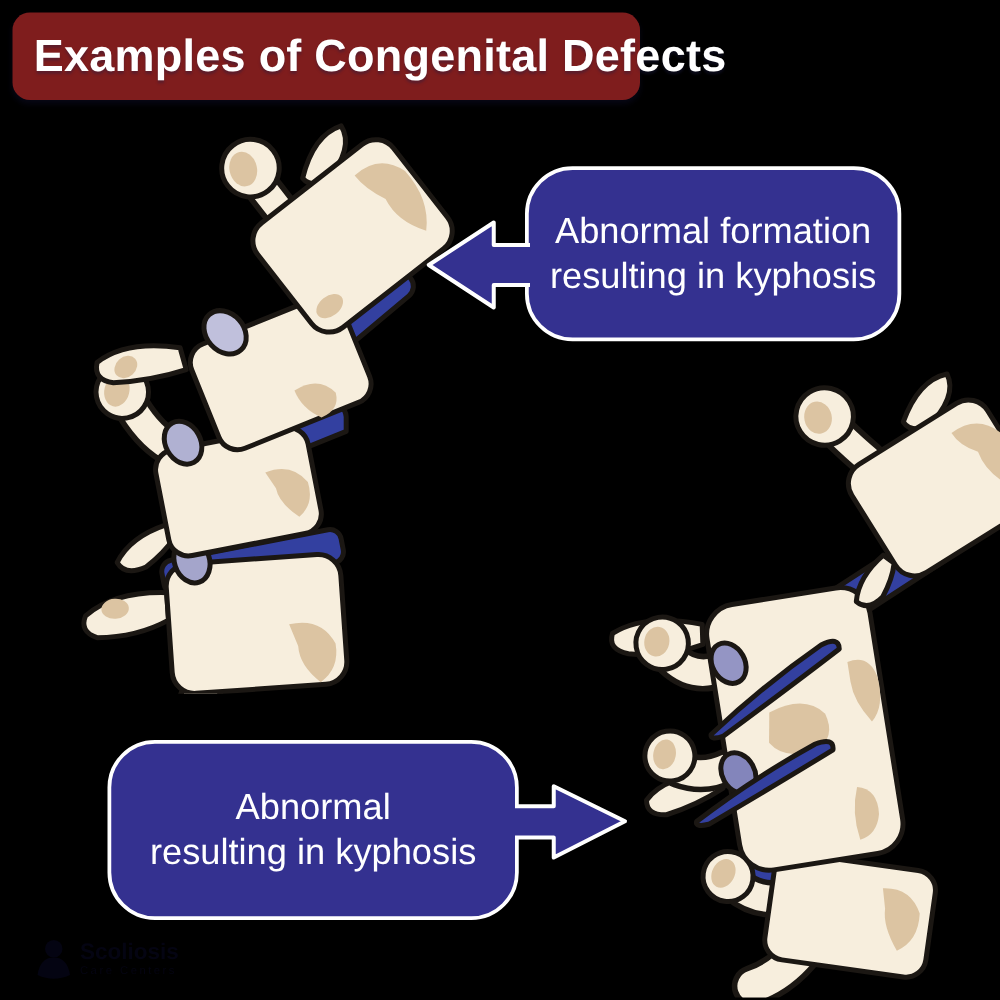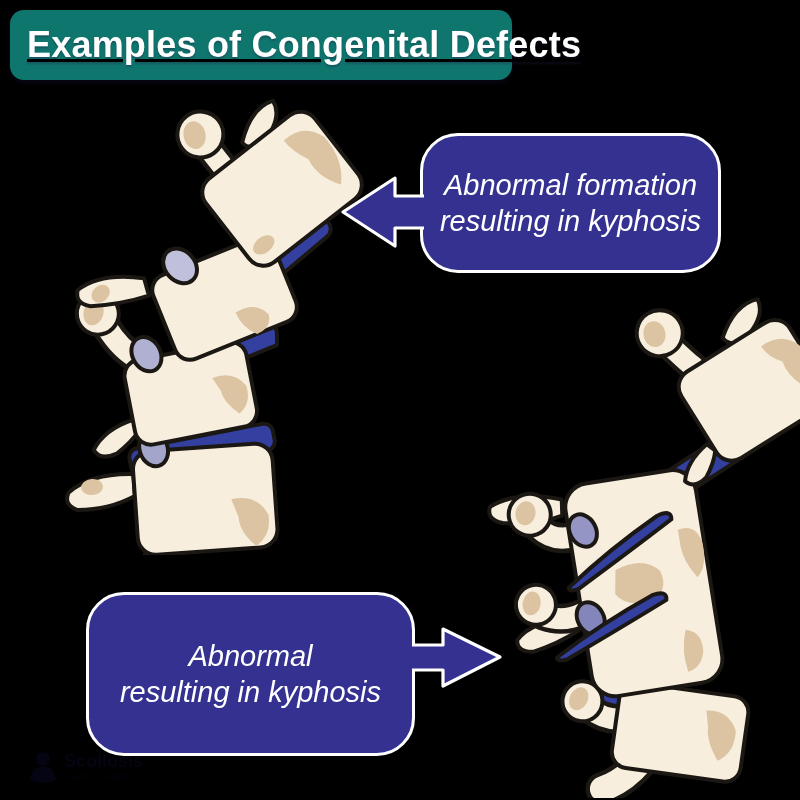--- a/index.html
+++ b/index.html
@@ -3,31 +3,31 @@
 <meta charset="utf-8">
 <style>
   html,body{margin:0;padding:0;background:#000;width:800px;height:800px;overflow:hidden;
     font-family:"Liberation Sans", sans-serif;}
   #card{position:absolute;left:0;top:0;width:800px;height:800px;border-radius:28px;
     background:linear-gradient(180deg,#fbfbfe 0%,#ecectf4 6%,#e6e6f0 12%,#cbcbe2 26%,
       #b1b1d4 38%,#9a9bc8 50%,#8283bd 64%,#6465af 78%,#4c4ba1 90%,#3e3d98 100%);
     overflow:hidden;}
   
   #title-banner{position:absolute;left:10px;top:10px;width:502px;height:70px;
-    background:#0f766e;border-radius:14px;box-shadow:0 3px 5px rgba(20,20,60,.35);
-    display:flex;align-items:center;z-index:6;text-decoration:underline;}
+    background:#7f1d1d;border-radius:14px;box-shadow:0 3px 5px rgba(20,20,60,.35);
+    display:flex;align-items:center;z-index:6;}
   #title-banner span{color:#fff;font-weight:bold;font-size:36px;letter-spacing:.2px;
     padding-left:17px;text-shadow:0 2px 2px rgba(30,30,70,.35);white-space:nowrap;}
   
   .callout{position:absolute;background:#343190;border:3px solid #fff;border-radius:38px;
     display:flex;flex-direction:column;align-items:center;justify-content:center;
-    z-index:4;box-sizing:border-box;font-style:italic;}
+    z-index:4;box-sizing:border-box;}
   .callout span{color:#fff;font-size:29px;line-height:36px;text-align:center;white-space:nowrap;}
   #callout-formation{left:420px;top:133px;width:301px;height:140px;}
-  #callout-segmentation{left:86px;top:592px;width:329px;height:164px;}
+  #callout-segmentation{left:86px;top:592px;width:329px;height:144px;}
   .arrow-svg{position:absolute;z-index:5;}
   #arrow-left-svg{left:338px;top:172px;}
   #arrow-right-svg{left:408px;top:623px;}
   .arrow{fill:#343190;stroke:#fff;stroke-width:3.2;stroke-linejoin:round;}
   
   .spine{position:absolute;z-index:2;}
   #spine-left-svg{left:25px;top:95px;}
   #spine-right-svg{left:448px;top:288px;}
   .bone{fill:#f7eedd;stroke:#1b1713;stroke-width:4;stroke-linejoin:round;}
   .tan{fill:#dcc4a2;stroke:none;}

